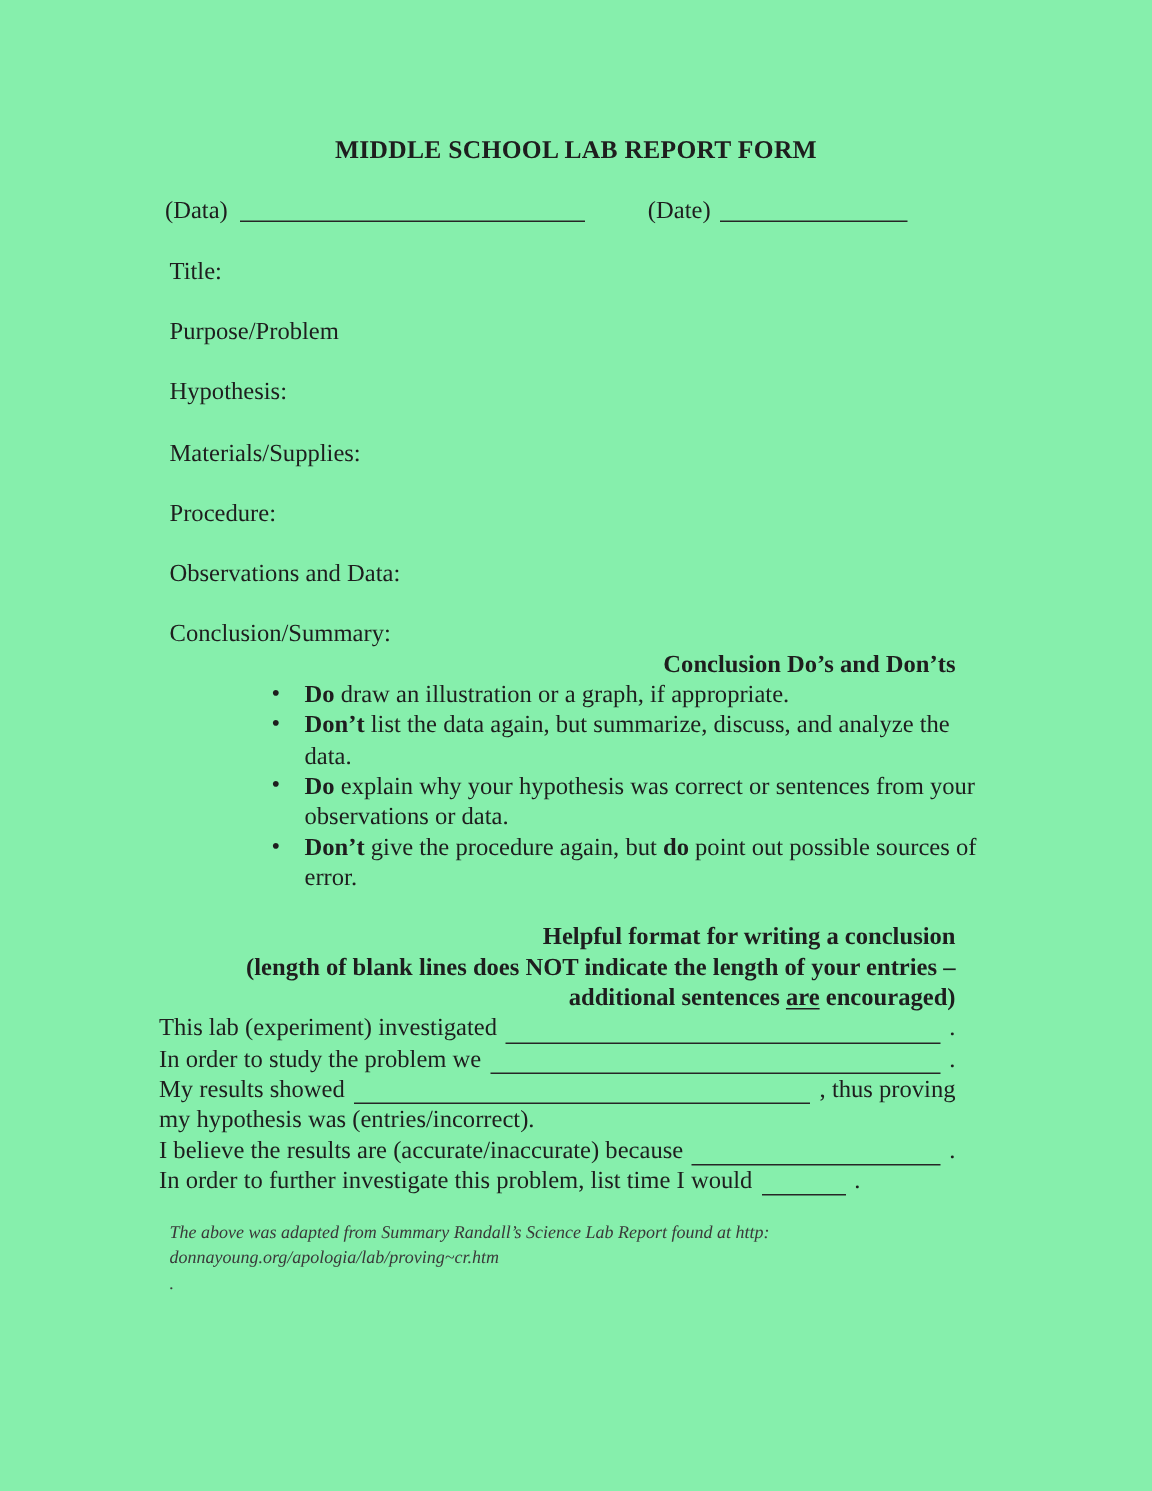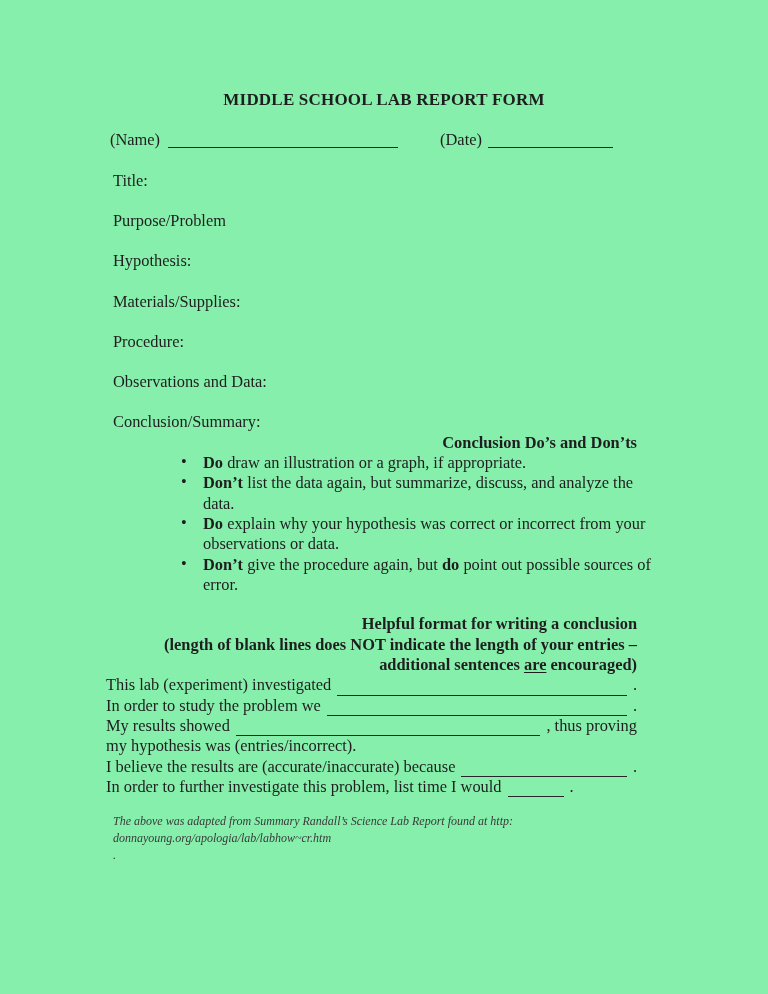--- a/index.html
+++ b/index.html
@@ -87,37 +87,37 @@
 </head>
 <body>
 
 <div class="doc">
 
   <div class="title">MIDDLE SCHOOL LAB REPORT FORM</div>
 
   <div class="content">
 
     <div class="name-date-row">
-      <span>(Name)</span><span class="blank-inline name-blank"></span><span class="date-label">(Date)</span><span class="blank-inline date-blank"></span>
+      <span>(Data)</span><span class="blank-inline name-blank"></span><span class="date-label">(Date)</span><span class="blank-inline date-blank"></span>
     </div>
 
     <div class="section-label">Title:</div>
     <div class="section-label">Purpose/Problem</div>
     <div class="section-label">Hypothesis:</div>
     <div class="section-label">Materials/Supplies:</div>
     <div class="section-label">Procedure:</div>
     <div class="section-label">Observations and Data:</div>
     <div class="section-label tight">Conclusion/Summary:</div>
 
     <div class="center-heading">Conclusion Do’s and Don’ts</div>
 
     <ul class="bullets">
       <li><b class="seg">Do</b><span class="seg"> draw an illustration or a graph, if appropriate.</span></li>
       <li><b class="seg">Don’t</b><span class="seg"> list the data again, but summarize, discuss, and analyze the data.</span></li>
-      <li><b class="seg">Do</b><span class="seg"> explain why your hypothesis was correct or incorrect from your observations or data.</span></li>
+      <li><b class="seg">Do</b><span class="seg"> explain why your hypothesis was correct or sentences from your observations or data.</span></li>
       <li><b class="seg">Don’t</b><span class="seg"> give the procedure again, but </span><b class="seg">do</b><span class="seg"> point out possible sources of error.</span></li>
     </ul>
 
     <div class="fmt-block">
       <div class="center-heading">Helpful format for writing a conclusion</div>
       <div class="center-heading">(length of blank lines does NOT indicate the length of your entries –</div>
       <div class="center-heading"><span class="seg">additional sentences </span><span class="seg u">are</span><span class="seg"> encouraged)</span></div>
 
       <div class="fill-line">
         <span>This lab (experiment) investigated</span>
@@ -142,18 +142,18 @@
       </div>
       <div class="fill-line">
         <span>In order to further investigate this problem, list time I would</span>
         <span class="fill-blank short"></span>
         <span>.</span>
       </div>
     </div>
 
     <div class="footnote">
       <div>The above was adapted from Summary Randall’s Science Lab Report found at http:</div>
-      <div>donnayoung.org/apologia/lab/labhow~cr.htm</div>
+      <div>donnayoung.org/apologia/lab/proving~cr.htm</div>
       <div>.</div>
     </div>
 
   </div>
 </div>
 
 </body></html>

